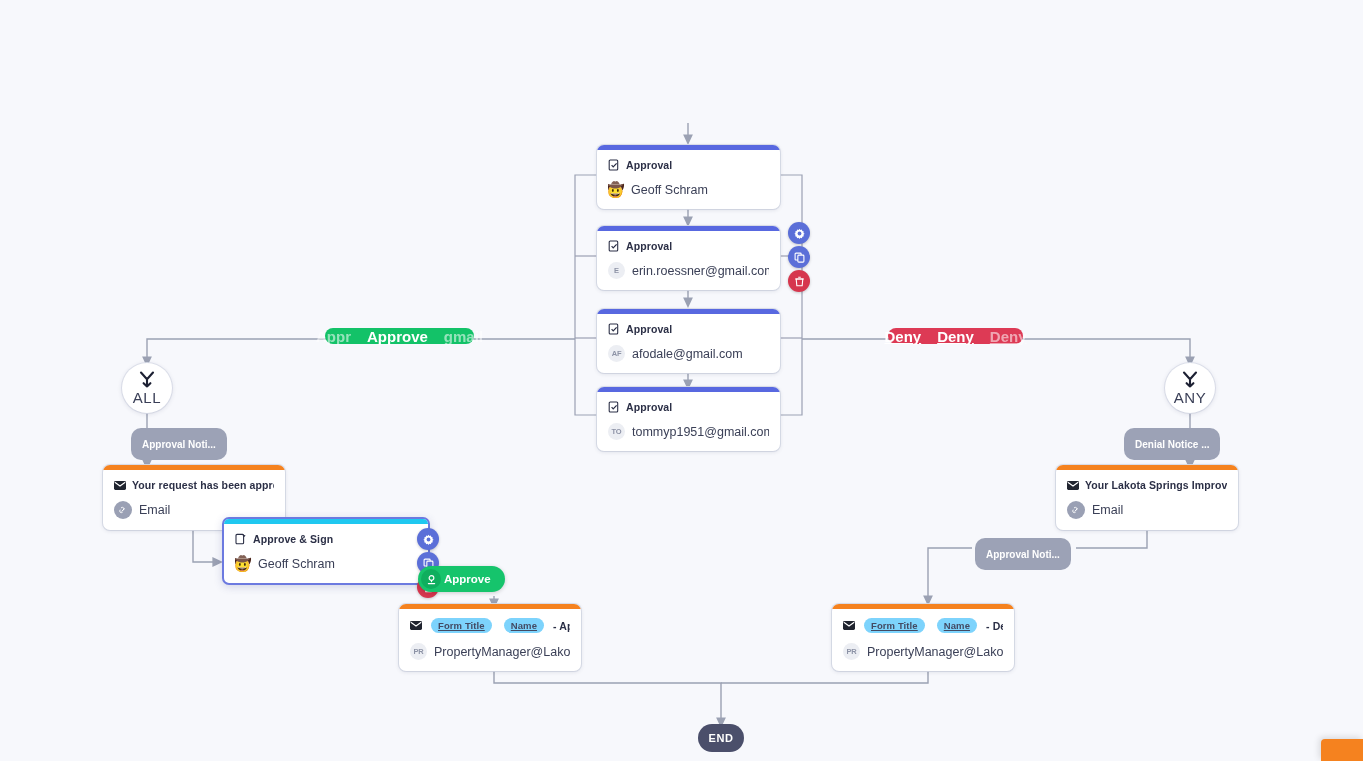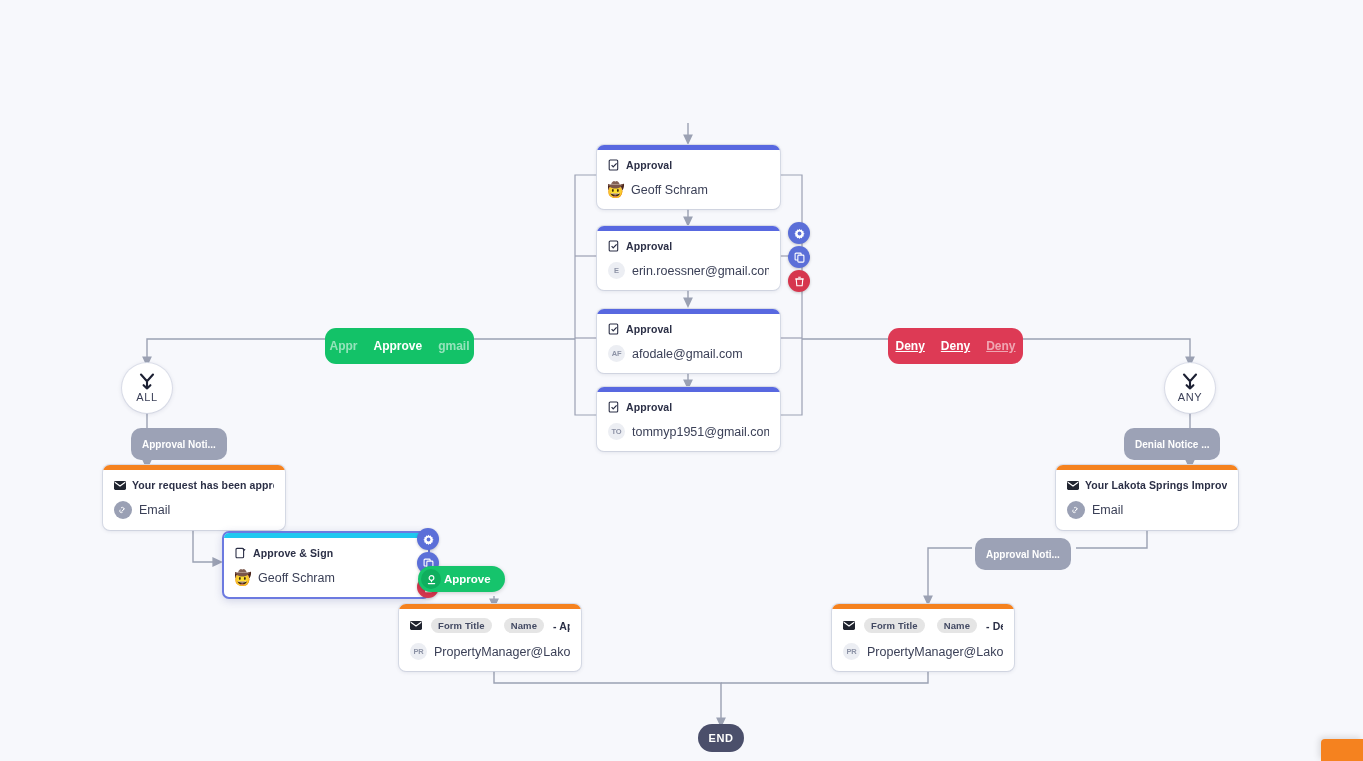--- a/index.html
+++ b/index.html
@@ -45,45 +45,45 @@
     letter-spacing: -.2px;
   }
   .av.emoji { background: transparent; font-size: 15px; width: 16px; }
   .av.round-grey {
     background: #9aa0b4; color: #fff; width: 18px; height: 18px; font-size: 10px;
   }
 
   
   .chip {
     display: inline-block;
-    background: #e5e5e5; color: #434a63;
+    background: #7dd3fc; color: #434a63;
     border-radius: 9px; padding: 2px 7px;
-    font-size: 9.5px; font-weight: bold; margin: 0 3px;
+    font-size: 9.5px; font-weight: bold; margin: 0 3px; text-decoration: underline;
   }
 
   
   .card.selected {
     border: 2px solid #6c7ae0;
     box-shadow: 0 2px 8px rgba(60,70,140,.2);
   }
 
   
   .gate {
     position: absolute; width: 50px; height: 50px; border-radius: 50%;
     background: #fff; box-shadow: 0 1px 5px rgba(40,50,90,.14), 0 0 0 1px rgba(225,228,238,.9);
     display: flex; flex-direction: column; align-items: center; justify-content: center;
     gap: 1px;
   }
-  .gate .glabel { font-size: 11px; color: #3a3f57; letter-spacing: .6px; }
+  .gate .glabel { font-size: 15px; color: #3a3f57; letter-spacing: .6px; }
 
   
   .pill {
-    position: absolute; height: 36px; border-radius: 11px;
+    position: absolute; height: 16px; border-radius: 11px;
     display: flex; align-items: center; justify-content: center;
-    color: #fff; font-size: 12px; font-weight: bold; white-space: nowrap;
+    color: #fff; font-size: 15px; font-weight: bold; white-space: nowrap;
   }
   .pill.multi { gap: 16px; padding: 0 14px; }
   .pill.multi span { opacity: 1; }
   .pill.multi span.faded { opacity: .55; }
   .pill.grey {
     background: #9ca2b6; color: #fff; font-size: 10px; font-weight: bold;
     padding: 16px 11px; height: 21px; border-radius: 10px;
   }
   .pill.green { background: #13c268; }
   .pill.red   { background: #dd3a55; }
@@ -334,21 +334,21 @@
         <span class="av round-grey">
           <svg width="10" height="10" viewBox="0 0 12 12">
               <path d="M4.6 7.4 L7.4 4.6 M4 3.2 a2 2 0 0 1 2.8 2.8 M5.2 8.8 a2 2 0 0 1-2.8-2.8" fill="none" stroke="#fff" stroke-width="1.1" stroke-linecap="round"></path>
             </svg>
         </span>
         <span>Email</span>
       </div>
     </div>
   </div>
 
-  <div class="card selected" style="left:222px; top:531px; width:208px;">
+  <div class="card selected" style="left:222px; top:517px; width:208px;">
     <div class="bar" style="background:#1fc8f0;"></div>
     <div class="body">
       <div class="row1">
         <span class="ico">
           <svg width="12" height="12" viewBox="0 0 12 12">
               <rect x="1" y="1.4" width="7.6" height="9.4" rx="1" fill="none" stroke="#2b2f46" stroke-width="1.1"></rect>
               <path d="M6.6 1 l4 1.6 -1.4 1.4z" fill="#2b2f46"></path>
             </svg>
         </span>
         <span>Approve &amp; Sign</span>

